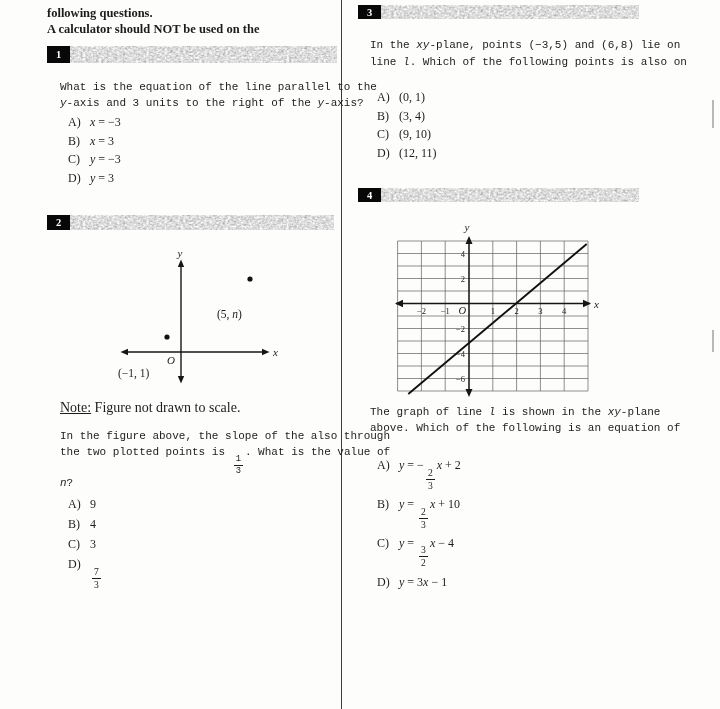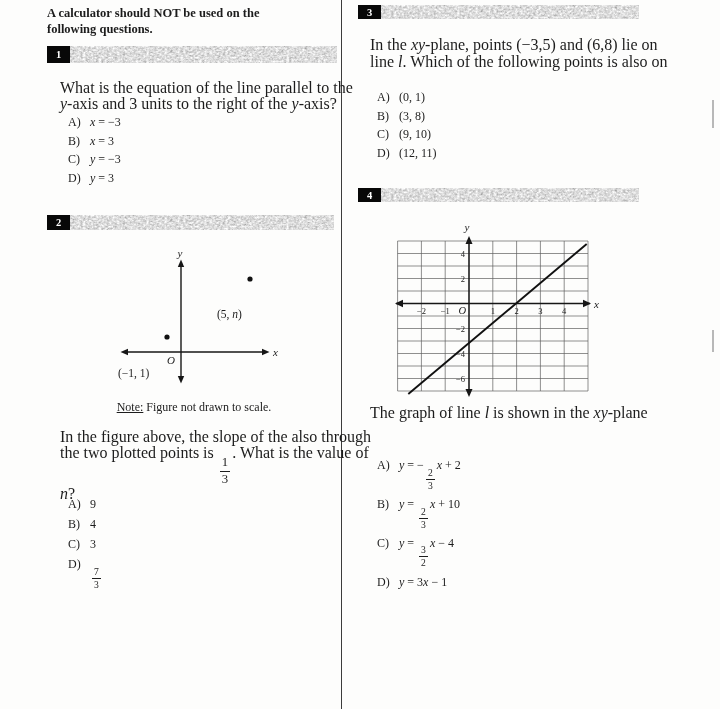--- a/index.html
+++ b/index.html
@@ -9,23 +9,23 @@
     overflow:hidden;
   }
   .divider{position:absolute;left:341px;top:0;width:1px;height:709px;background:#3c3c3c;}
   .edge-mark{position:absolute;background:#b8b8b8;}
   .instructions{position:absolute;left:47px;top:6px;width:256px;
     font-weight:bold;font-size:12.5px;line-height:15.5px;}
   .banner{position:absolute;background:#a2a2a2;display:flex;}
   .qnum{position:relative;z-index:2;flex:0 0 23px;background:#080808;color:#fff;
     font-size:10.5px;font-weight:bold;display:flex;align-items:center;justify-content:center;}
   .bnoise{position:absolute;left:23px;top:0;width:calc(100% - 23px);height:100%;display:block;}
-  .qtext{position:absolute;font-size:16px;line-height:15.5px;}
+  .qtext{position:absolute;font-size:11px;line-height:15.5px;font-family:Liberation Mono, monospace;}
   .tline{white-space:nowrap;}
-  .note{position:absolute;left:60px;top:400px;width:268px;text-align:center;font-size:12px;}
+  .note{position:absolute;left:60px;top:400px;width:268px;text-align:left;font-size:14px;}
   .opts{position:absolute;display:flex;flex-direction:column;font-size:12px;}
   .opt{display:flex;align-items:baseline;line-height:13px;}
   .olabel{flex:0 0 22px;}
   .fr{display:inline-flex;flex-direction:column;align-items:center;
     vertical-align:-0.7em;line-height:1.05;font-size:0.8em;margin:0 2px;font-style:normal;}
   .fr .n{border-bottom:1px solid #1c1c1c;padding:0 2px 1px;}
   .fr .d{padding-top:1px;}
   .figwrap{position:absolute;}
   .figwrap svg{position:absolute;left:0;top:0;}
   .ptlabel{position:absolute;font-size:11.5px;white-space:nowrap;margin-top:48px;}
@@ -54,22 +54,22 @@
         </feComponentTransfer>
       </filter>
     </defs>
   </svg>
 
   <div class="divider"></div>
   <div class="edge-mark" style="left:712px;top:100px;width:2px;height:28px"></div>
   <div class="edge-mark" style="left:712px;top:330px;width:2px;height:22px"></div>
 
   <div class="instructions">
+    <div class="tline">following questions.</div>
     <div class="tline">A calculator should NOT be used on the</div>
-    <div class="tline">following questions.</div>
   </div>
 
   <div class="banner" style="left:47px;top:46px;width:290px;height:17px">
     <span class="qnum">1</span>
     <svg class="bnoise" preserveAspectRatio="none">
         <rect width="100%" height="100%" fill="#9b9b9b" filter="url(#bn)"></rect>
       </svg>
   </div>
 
   <div class="qtext" style="left:60px;top:80px;width:278px">
@@ -166,21 +166,21 @@
     <div class="tline">line <i>l</i>. Which of the following points is also on</div>
   </div>
 
   <div class="opts" style="left:377px;top:91px;gap:5.5px">
     <div class="opt">
         <span class="olabel">A)</span>
         <span class="oval">(0, 1)</span>
       </div>
     <div class="opt">
         <span class="olabel">B)</span>
-        <span class="oval">(3, 8)</span>
+        <span class="oval">(3, 4)</span>
       </div>
     <div class="opt">
         <span class="olabel">C)</span>
         <span class="oval">(9, 10)</span>
       </div>
     <div class="opt">
         <span class="olabel">D)</span>
         <span class="oval">(12, 11)</span>
       </div>
   </div>
@@ -215,20 +215,21 @@
       <text class="tk" x="72" y="38.5" text-anchor="end">4</text>
       <text class="tk" x="72" y="63.5" text-anchor="end">2</text>
       <text class="tk" x="72" y="113.5" text-anchor="end">−2</text>
       <text class="tk" x="72" y="138.5" text-anchor="end">−4</text>
       <text class="tk" x="72" y="163.5" text-anchor="end">−6</text>
     </svg>
   </div>
 
   <div class="qtext" style="left:370px;top:405px;width:280px">
     <div class="tline">The graph of line <i>l</i> is shown in the <i>xy</i>-plane</div>
+    <div class="tline">above. Which of the following is an equation of</div>
   </div>
 
   <div class="opts" style="left:377px;top:459px;gap:7px">
     <div class="opt">
         <span class="olabel">A)</span>
         <span class="oval"><i>y</i> = −<span class="fr">
             <span class="n">2</span>
             <span class="d">3</span>
           </span><i>x</i> + 2</span>
       </div>

